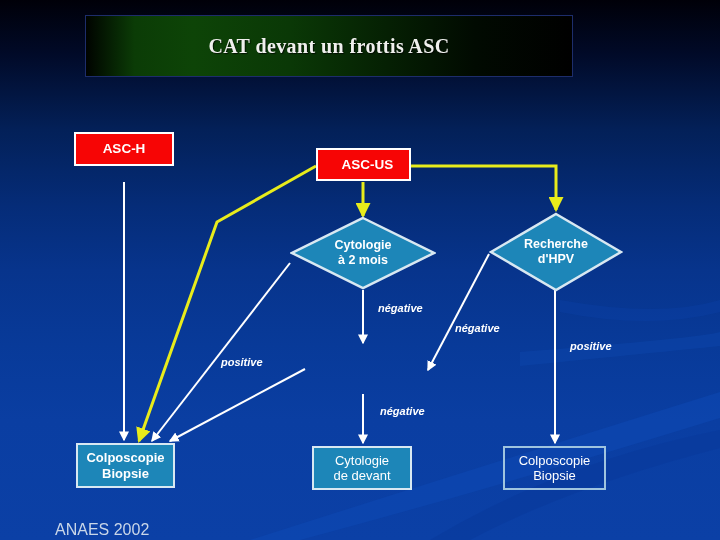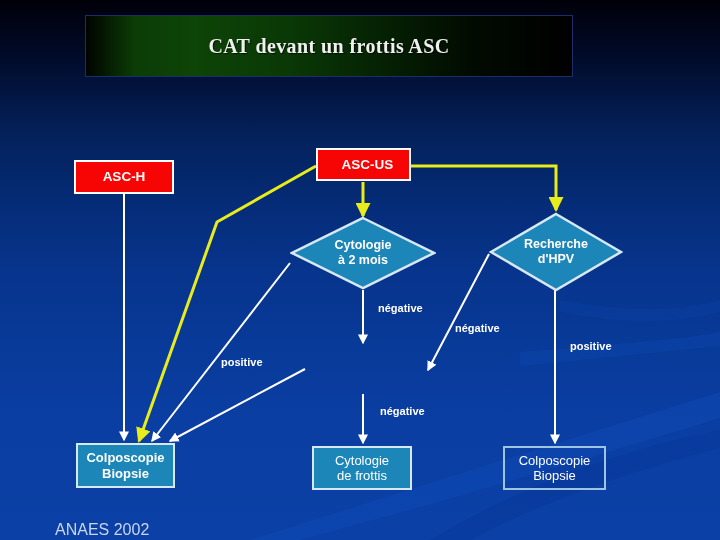--- a/index.html
+++ b/index.html
@@ -122,20 +122,21 @@
     font-size: 12.5px;
     font-weight: bold;
     line-height: 1.2;
     pointer-events: none;
   }
 
   .edge-label {
     position: absolute;
     color: #ffffff;
     font-size: 11px;
+    font-style: italic;
     font-weight: bold;
     white-space: nowrap;
   }
 
   #footer-text {
     position: absolute;
     left: 55px;
     top: 521px;
     color: #c9d6e8;
     font-size: 16px;
@@ -181,21 +182,21 @@
 
     <path d="M 363 394 L 363 443" stroke="#ffffff" stroke-width="2" fill="none" marker-end="url(#arrow-white)"></path>
 
     <path d="M 305 369 L 170 441" stroke="#ffffff" stroke-width="2" fill="none" marker-end="url(#arrow-white)"></path>
 
     <path d="M 489 254 L 428 370" stroke="#ffffff" stroke-width="2" fill="none" marker-end="url(#arrow-white)"></path>
 
     <path d="M 555 290 L 555 443" stroke="#ffffff" stroke-width="2" fill="none" marker-end="url(#arrow-white)"></path>
   </svg>
 
-  <div class="node node-red" style="left:74px; top:160px; width:100px; height:34px;">
+  <div class="node node-red" style="left:74px; top:132px; width:100px; height:34px;">
     <span>ASC-H</span>
   </div>
 
   <div class="node node-red" style="left:316px; top:148px; width:95px; height:33px;padding-left:8px;">
     <span>ASC-US</span>
   </div>
 
   <div class="diamond-wrap" style="left:290px; top:216px; width:146px; height:74px;">
     <svg width="146" height="74" viewBox="0 0 146 74">
       <polygon points="73,2 144,37 73,72 2,37" fill="#1d86b8" stroke="#d8e8f2" stroke-width="2.5"></polygon>
@@ -224,21 +225,21 @@
   <div class="node node-teal" style="left:76px; top:443px; width:99px; height:45px;">
     <div>
       <div>Colposcopie</div>
       <div>Biopsie</div>
     </div>
   </div>
 
   <div class="node node-teal" style="left:312px; top:446px; width:100px; height:44px; font-weight:normal;">
     <div>
       <div>Cytologie</div>
-      <div>de frottis</div>
+      <div>de devant</div>
     </div>
   </div>
 
   <div class="node node-outline" style="left:503px; top:446px; width:103px; height:44px;">
     <div>
       <div>Colposcopie</div>
       <div>Biopsie</div>
     </div>
   </div>
 

